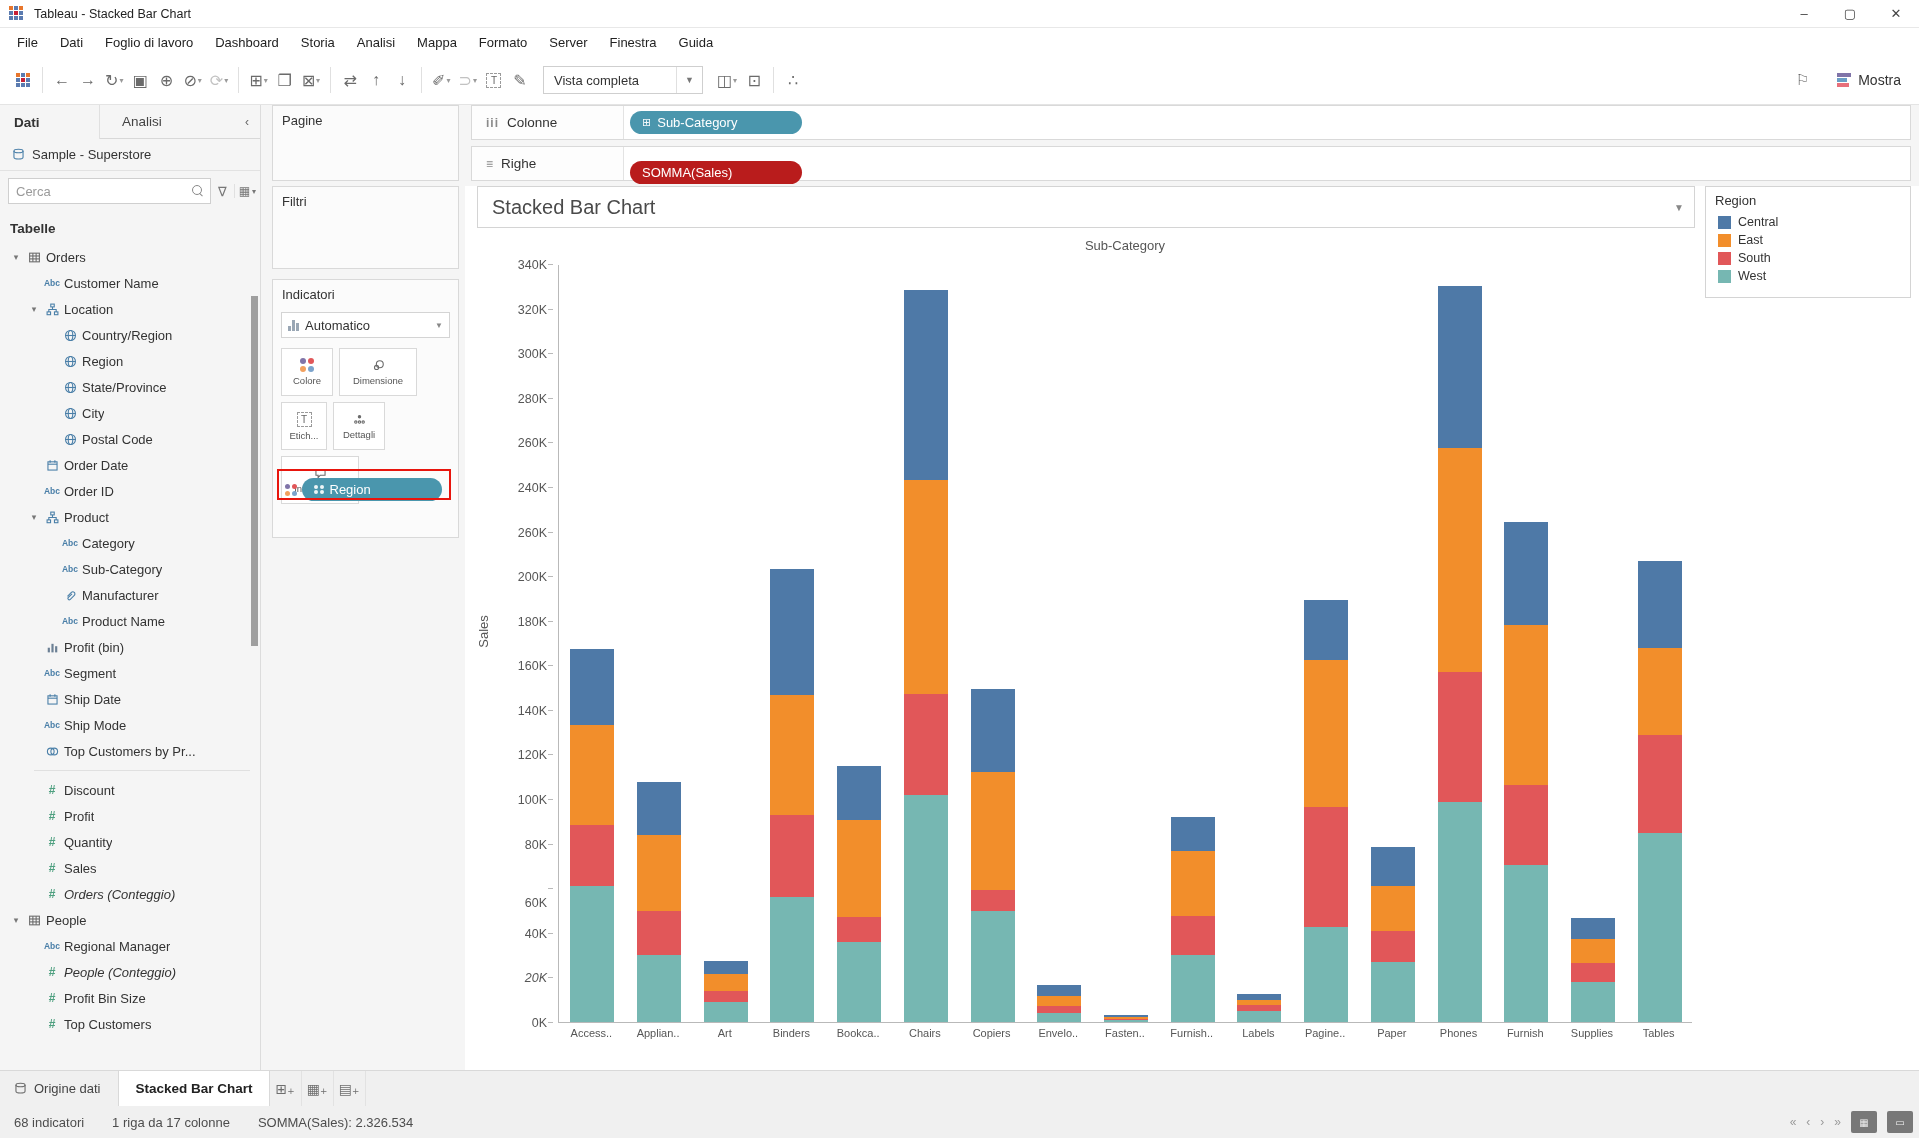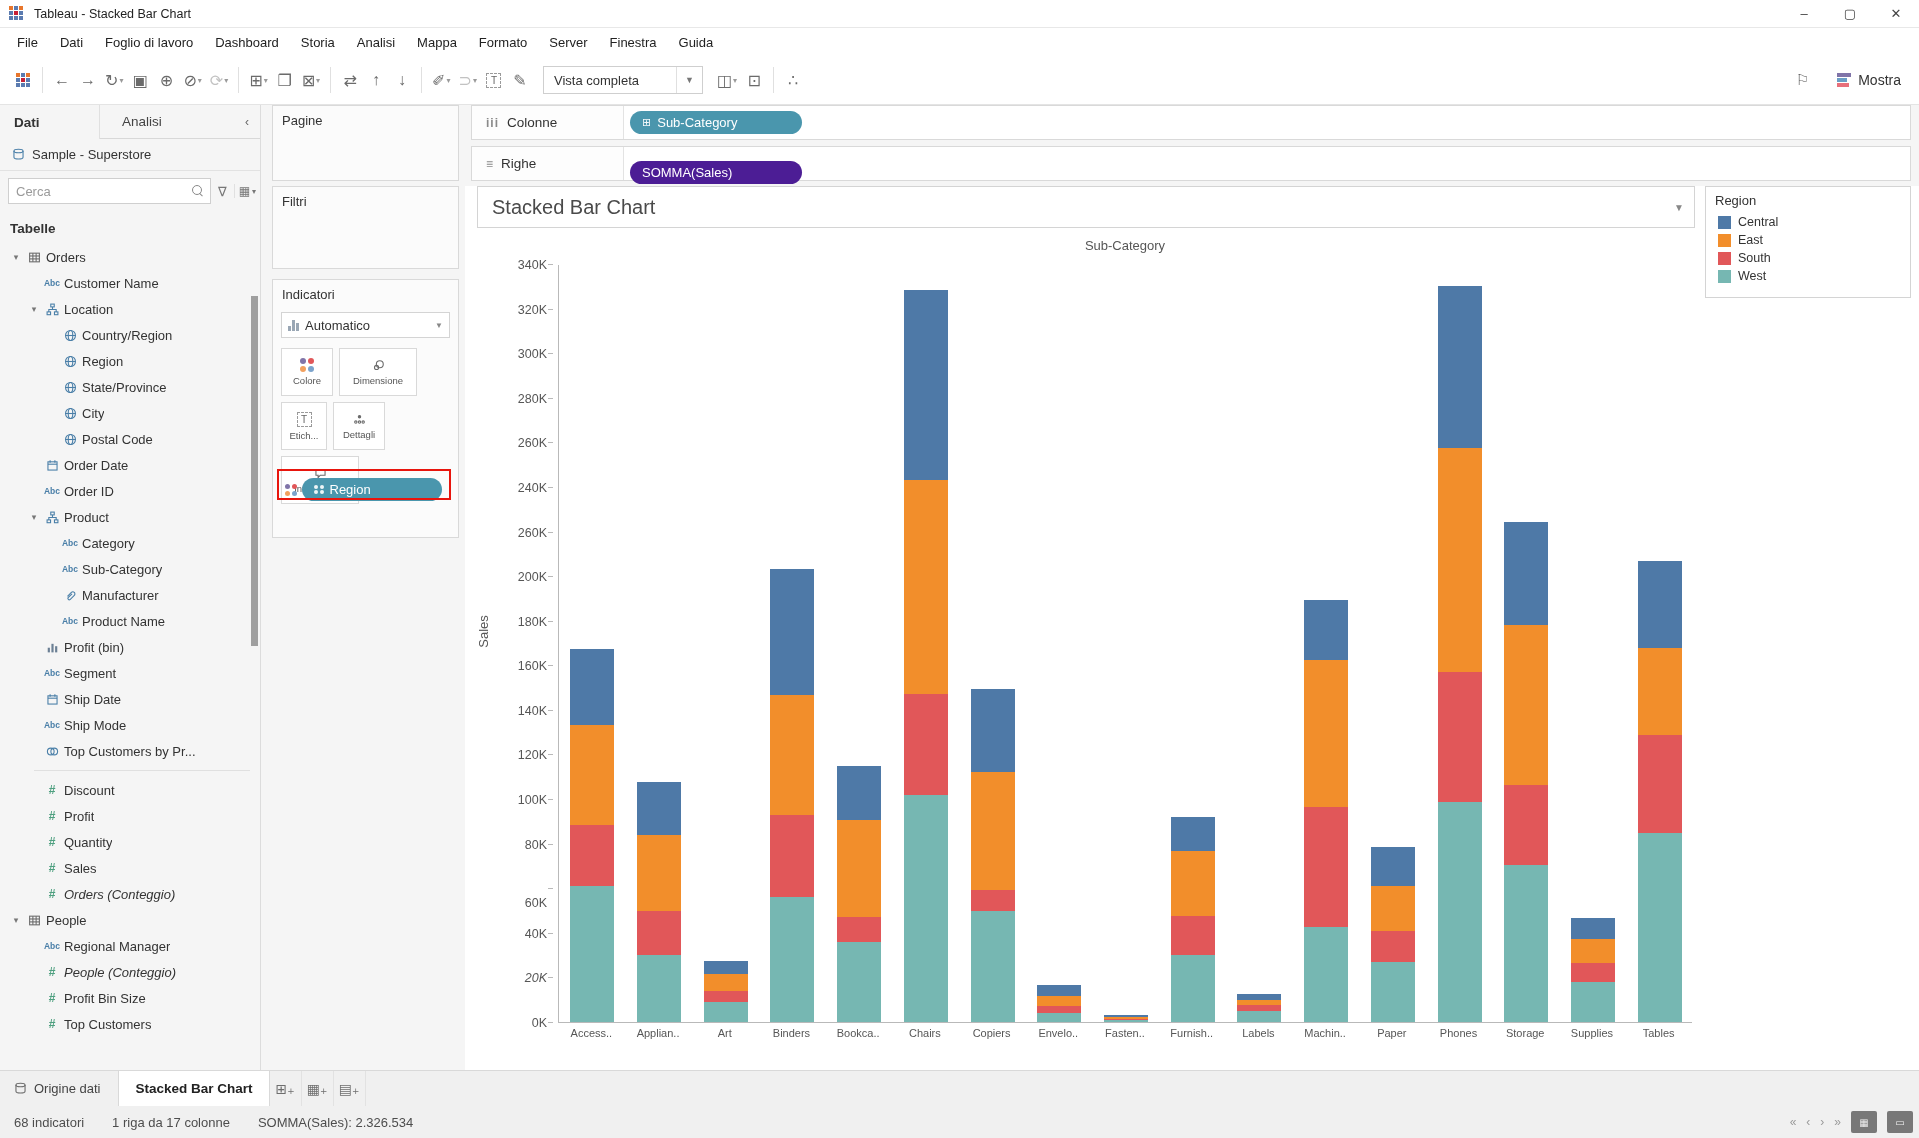--- a/index.html
+++ b/index.html
@@ -106,21 +106,21 @@
   .pill-mini-dots i { background:#fff; border-radius:50%; display:block; opacity:.9; }
   #region-pill { width:140px; }
 
   
   .shelf-row { position:absolute; left:471px; width:1440px; height:35px; background:#fff; border:1px solid #d9d9d9; display:flex; align-items:center; }
   #shelf-cols { top:105px; } #shelf-rows { top:146px; }
   .shelf-label { width:152px; height:100%; display:flex; align-items:center; gap:8px; padding-left:14px; border-right:1px solid #e3e3e3; color:#333; font-size:13.5px; background:#fdfdfd; }
   .shelf-glyph { color:#8a8a8a; font-size:12px; font-weight:bold; letter-spacing:1px; }
   .shelf-pills { display:flex; align-items:center; padding-left:6px; gap:4px; }
   .pill .pill-icon { font-size:11px; opacity:.95; }
-  .pill.meas { background:#4c1d95;margin-top:18px; }
+  .pill.meas { background:#b91c1c;margin-top:18px; }
 
   
   #sheet-area { position:absolute; left:465px; top:186px; width:1454px; height:884px; background:#fff; }
   #chart-title-box { position:absolute; left:12px; top:0px; width:1218px; height:42px; border:1px solid #d4d4d4; display:flex; align-items:center; }
   #chart-title-box .ct-text { font-size:20px; color:#4a4a4a; padding-left:14px; flex:1; }
   #chart-title-box .ct-caret { color:#888; font-size:10px; padding-right:10px; }
   #xaxis-top-title { position:absolute; left:93px; top:52px; width:1134px; text-align:center; font-size:13px; color:#565656; }
   #plot { position:absolute; left:93px; top:79px; width:1134px; height:758px; border-left:1px solid #b9b9b9; border-bottom:1px solid #b9b9b9; }
   #yticks { position:absolute; left:36px; top:79px; width:52px; height:758px; }
   #yticks .yt { position:absolute; right:6px; font-size:12.5px; color:#565656; transform:translateY(7px); }
@@ -846,24 +846,24 @@
       <span class="xl" style="left: 66.7059px; width: 66.7059px;">Applian..</span>
       <span class="xl" style="left: 133.412px; width: 66.7059px;">Art</span>
       <span class="xl" style="left: 200.118px; width: 66.7059px;">Binders</span>
       <span class="xl" style="left: 266.824px; width: 66.7059px;">Bookca..</span>
       <span class="xl" style="left: 333.529px; width: 66.7059px;">Chairs</span>
       <span class="xl" style="left: 400.235px; width: 66.7059px;">Copiers</span>
       <span class="xl" style="left: 466.941px; width: 66.7059px;">Envelo..</span>
       <span class="xl" style="left: 533.647px; width: 66.7059px;">Fasten..</span>
       <span class="xl" style="left: 600.353px; width: 66.7059px;">Furnish..</span>
       <span class="xl" style="left: 667.059px; width: 66.7059px;">Labels</span>
-      <span class="xl" style="left: 733.765px; width: 66.7059px;">Machin..</span>
+      <span class="xl" style="left: 733.765px; width: 66.7059px;">Pagine..</span>
       <span class="xl" style="left: 800.471px; width: 66.7059px;">Paper</span>
       <span class="xl" style="left: 867.176px; width: 66.7059px;">Phones</span>
-      <span class="xl" style="left: 933.882px; width: 66.7059px;">Storage</span>
+      <span class="xl" style="left: 933.882px; width: 66.7059px;">Furnish</span>
       <span class="xl" style="left: 1000.59px; width: 66.7059px;">Supplies</span>
       <span class="xl" style="left: 1067.29px; width: 66.7059px;">Tables</span>
     </div>
 </div>
 
 <div id="legend-card">
   <div class="lg-title">Region</div>
   <div id="legend-items">
       <div class="lg-item">
         <span class="lg-swatch" style="background:#4e79a7"></span>

